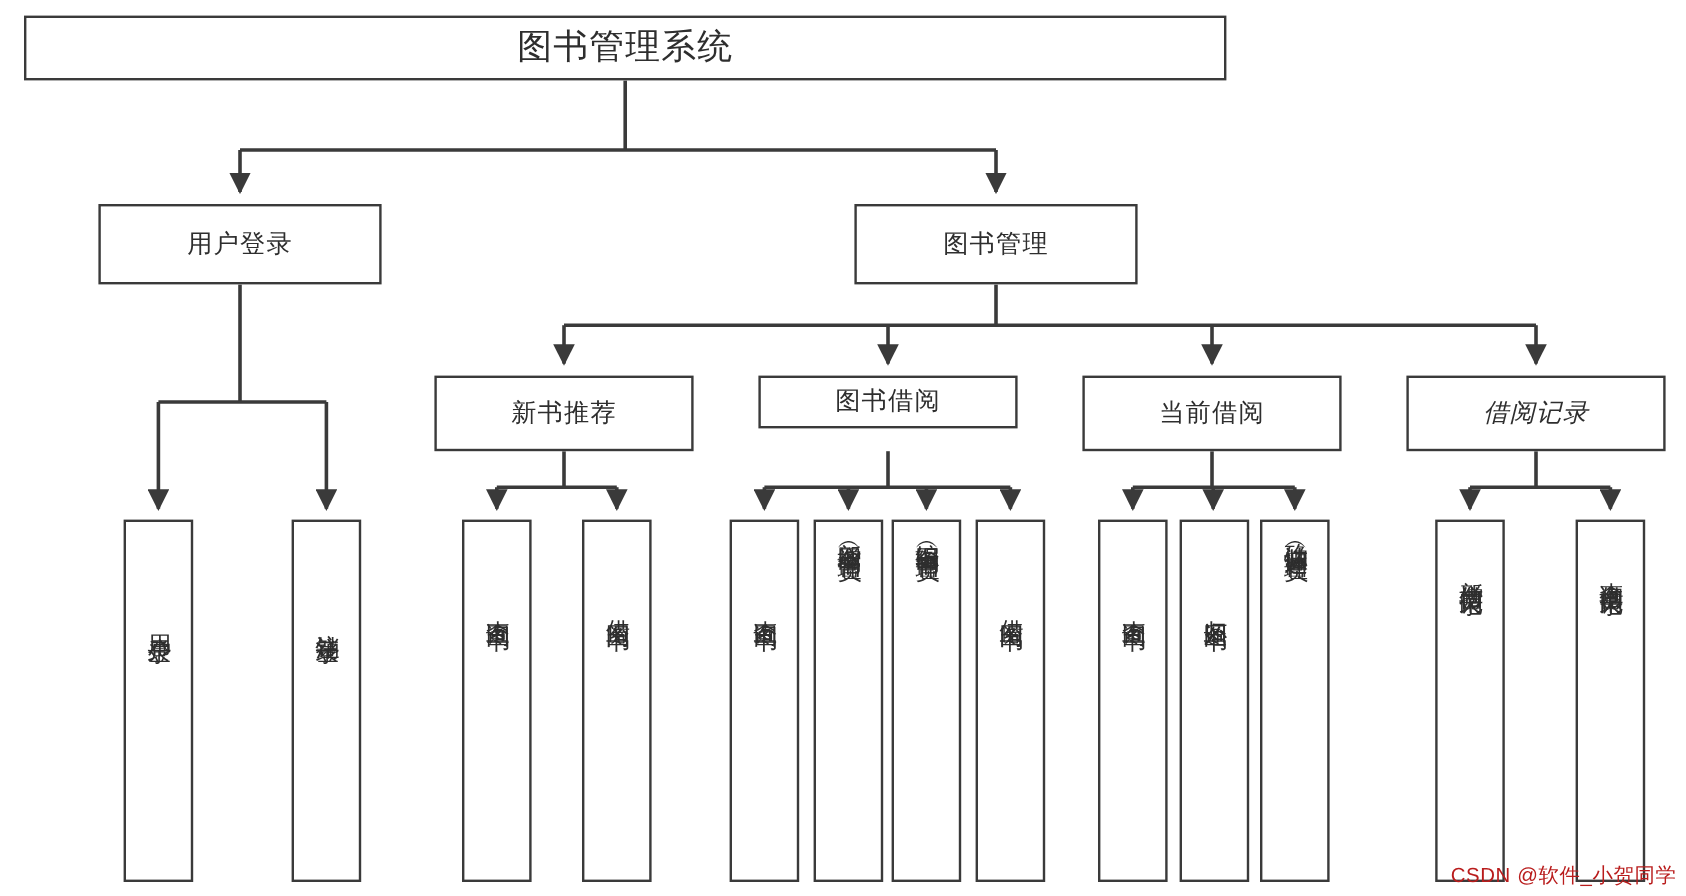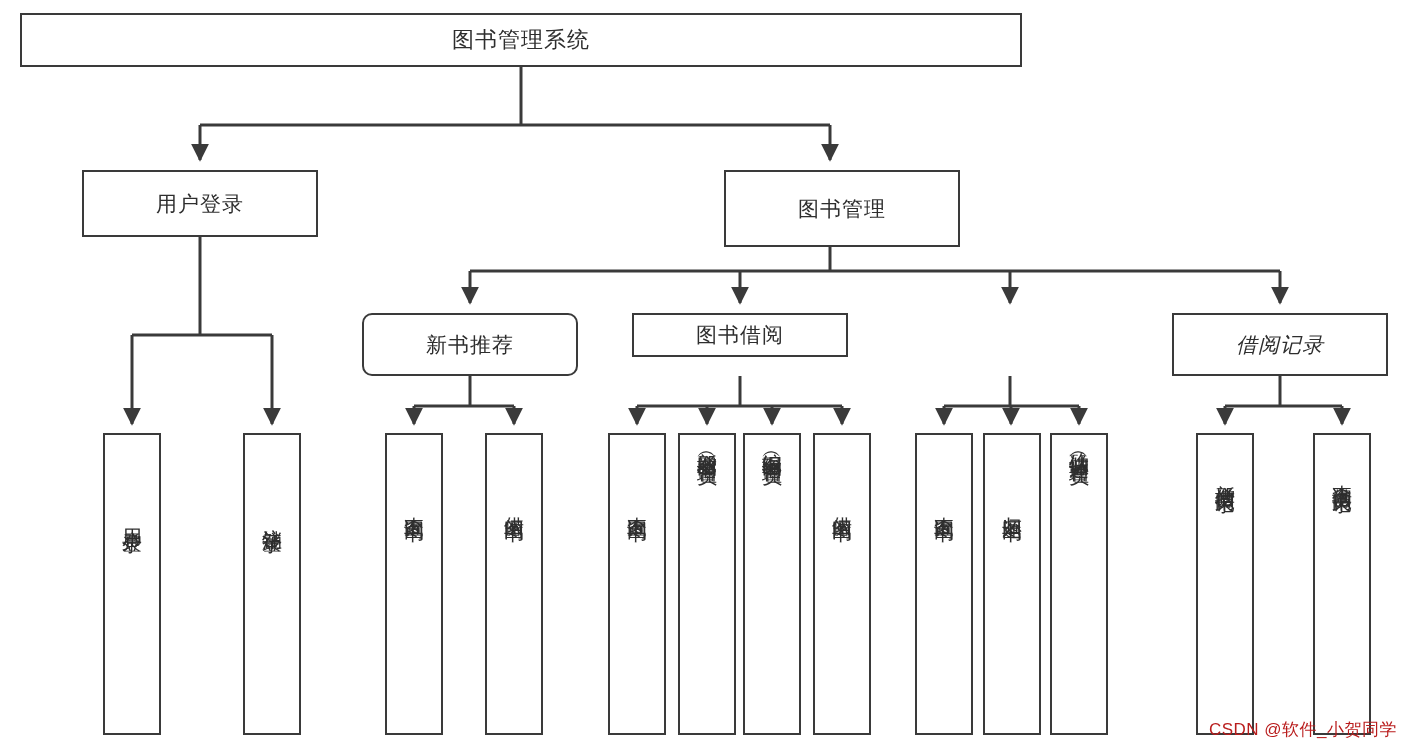--- a/index.html
+++ b/index.html
@@ -35,21 +35,21 @@
     justify-content: center;
     color: #2e2e2e;
     z-index: 2;
   }
   .node.horiz {
     font-size: 21px;
     letter-spacing: 1px;
     line-height: 1.1;
   }
   .node.root {
-    font-size: 22px;
+    font-size: 29px;
   }
   .node.vert {
     align-items: flex-start;
     justify-content: center;
     padding-top: 0;
   }
   .vlabel {
     writing-mode: vertical-rl;
     text-orientation: upright;
     font-size: 20px;
@@ -124,29 +124,32 @@
     </g>
   </svg>
 
   <div class="node horiz root" style="left:20px; top:13px; width:1002px; height:54px;">
     <span>图书管理系统</span>
   </div>
 
   <div class="node horiz" style="left:82px; top:170px; width:236px; height:67px;">
     <span>用户登录</span>
   </div>
-  <div class="node horiz" style="left:712px; top:170px; width:236px; height:77px;margin-left:12px;">
+  <div class="node horiz" style="left:712px; top:170px; width:236px; height:67px;">
     <span>图书管理</span>
   </div>
 
-  <div class="node horiz" style="left:362px; top:313px; width:216px; height:63px;border-radius:10px;">
+  <div class="node horiz" style="left:362px; top:313px; width:216px; height:63px;">
     <span>新书推荐</span>
   </div>
   <div class="node horiz" style="left:632px; top:313px; width:216px; height:44px;">
     <span>图书借阅</span>
+  </div>
+  <div class="node horiz" style="left:902px; top:313px; width:216px; height:63px;">
+    <span>当前借阅</span>
   </div>
   <div class="node horiz" style="left:1172px; top:313px; width:216px; height:63px;font-style:italic;">
     <span>借阅记录</span>
   </div>
 
   <div class="node vert" style="left:103px; top:433px; width:58px; height:302px;">
     <span class="vlabel" style="margin-top:78px;">用户登录</span>
   </div>
   <div class="node vert" style="left:243px; top:433px; width:58px; height:302px;">
     <span class="vlabel" style="margin-top:78px;">注销登录</span>

